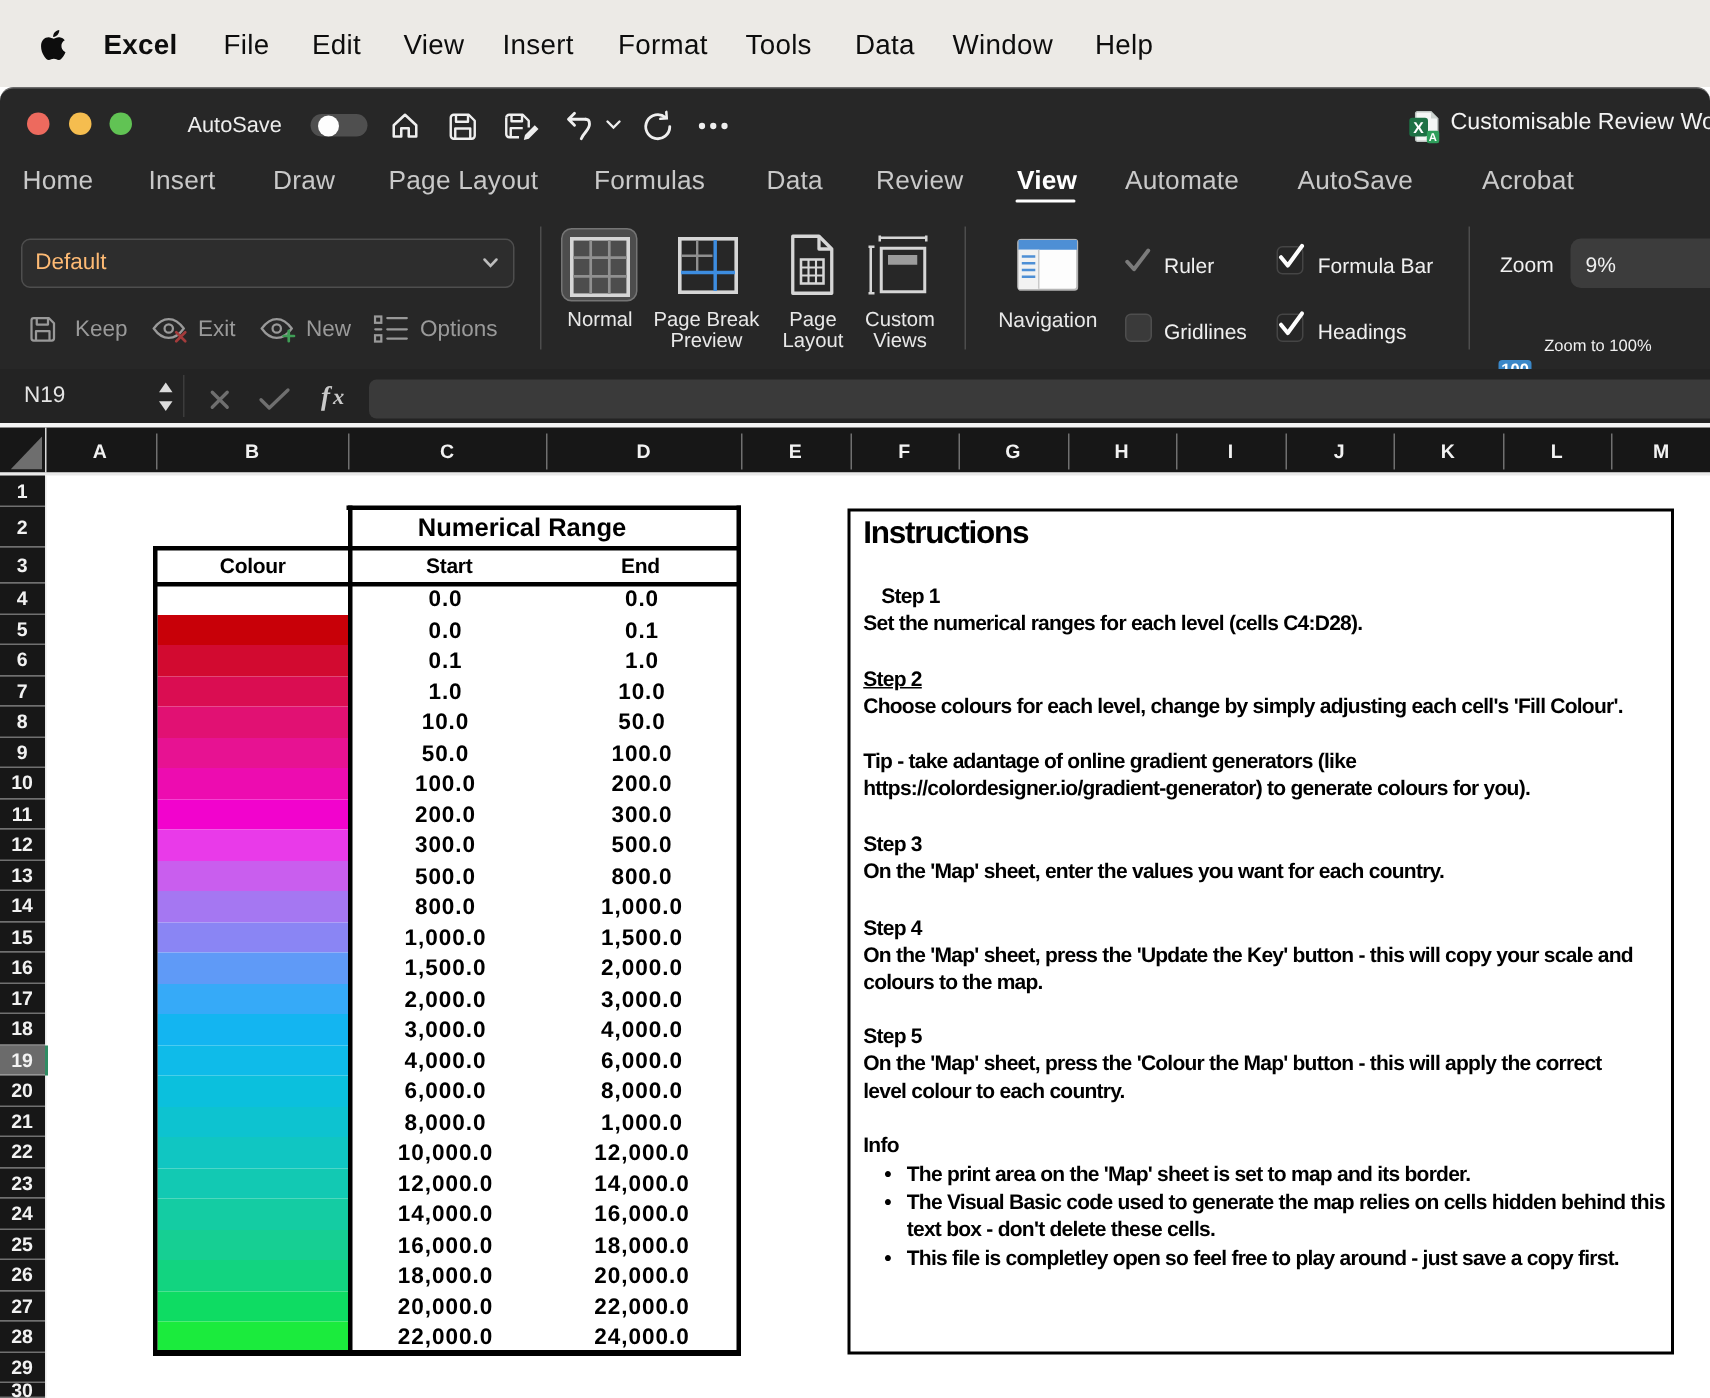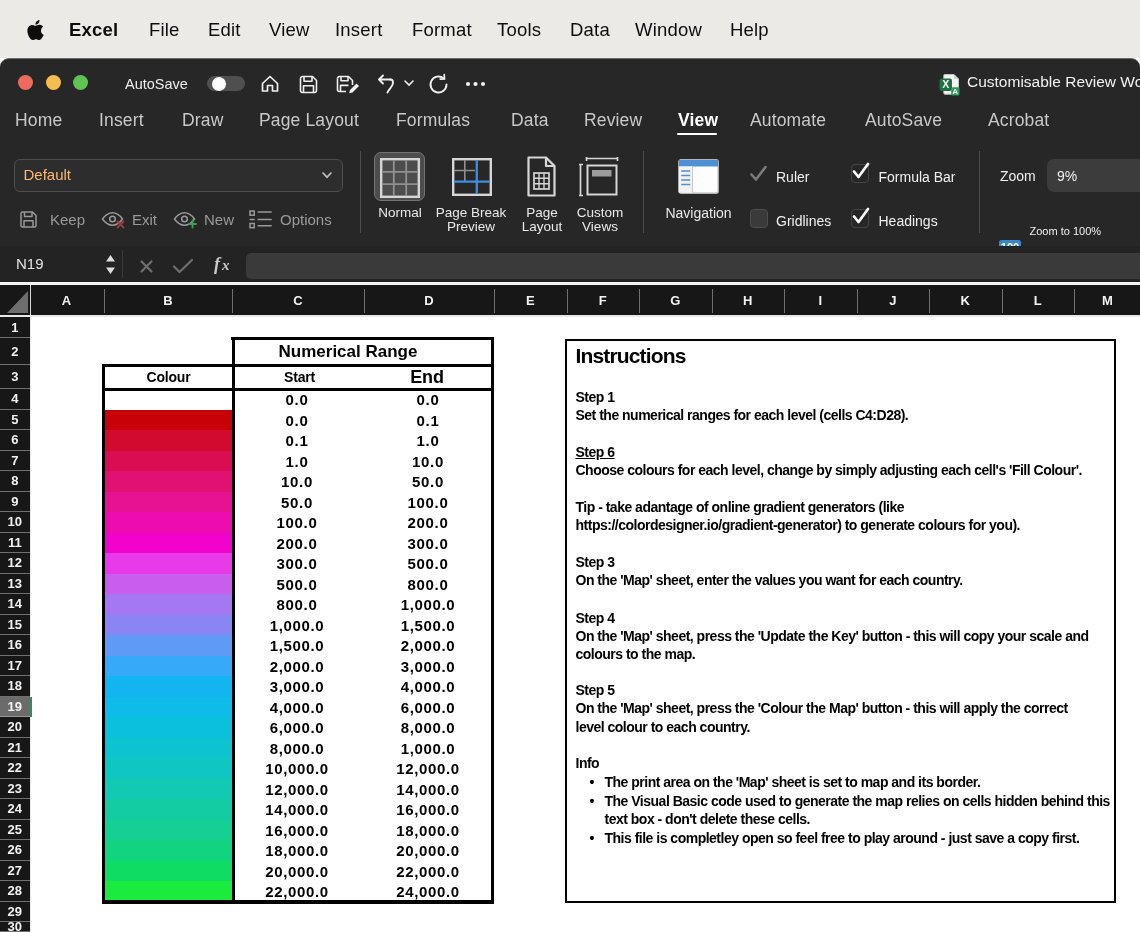--- a/index.html
+++ b/index.html
@@ -312,21 +312,21 @@
 <div class="blk" style="left:230.6px;top:336.5px;width:263.2px;height:3px;"></div>
 <div class="blk" style="left:102px;top:363.6px;width:391.8px;height:3px;"></div>
 <div class="blk" style="left:102px;top:387.6px;width:391.8px;height:3px;"></div>
 <div class="blk" style="left:102px;top:900.4px;width:391.8px;height:3.2px;"></div>
 <div class="blk" style="left:102px;top:363.6px;width:3.2px;height:540px;"></div>
 <div class="blk" style="left:231.7px;top:336.5px;width:3.2px;height:567.1px;"></div>
 <div class="blk" style="left:490.6px;top:336.5px;width:3.2px;height:567.1px;"></div>
 <div class="num" style="left:235px;top:341px;width:226px;height:22px;line-height:22px;font-size:17px;">Numerical Range</div>
 <div class="num" style="left:105px;top:367px;width:127px;height:20px;line-height:20px;font-size:14px;letter-spacing:-0.2px;">Colour</div>
 <div class="num" style="left:235px;top:367px;width:129px;height:20px;line-height:20px;font-size:14px;letter-spacing:-0.2px;">Start</div>
-<div class="num" style="left:364px;top:367px;width:126px;height:20px;line-height:20px;font-size:18px;letter-spacing:-0.2px;">End</div>
+<div class="num" style="left:364px;top:367px;width:126px;height:20px;line-height:20px;font-size:14px;letter-spacing:-0.2px;">End</div>
 <div class="num nv" style="left:232px;top:389.45px;width:130px;height:20.5px;line-height:21.1px;">0.0</div>
 <div class="num nv" style="left:364px;top:389.45px;width:128px;height:20.5px;line-height:21.1px;">0.0</div>
 <div class="num nv" style="left:232px;top:409.95px;width:130px;height:20.5px;line-height:21.1px;">0.0</div>
 <div class="num nv" style="left:364px;top:409.95px;width:128px;height:20.5px;line-height:21.1px;">0.1</div>
 <div class="num nv" style="left:232px;top:430.45px;width:130px;height:20.5px;line-height:21.1px;">0.1</div>
 <div class="num nv" style="left:364px;top:430.45px;width:128px;height:20.5px;line-height:21.1px;">1.0</div>
 <div class="num nv" style="left:232px;top:450.95px;width:130px;height:20.5px;line-height:21.1px;">1.0</div>
 <div class="num nv" style="left:364px;top:450.95px;width:128px;height:20.5px;line-height:21.1px;">10.0</div>
 <div class="num nv" style="left:232px;top:471.45px;width:130px;height:20.5px;line-height:21.1px;">10.0</div>
 <div class="num nv" style="left:364px;top:471.45px;width:128px;height:20.5px;line-height:21.1px;">50.0</div>
@@ -365,22 +365,22 @@
 <div class="num nv" style="left:232px;top:819.95px;width:130px;height:20.5px;line-height:21.1px;">16,000.0</div>
 <div class="num nv" style="left:364px;top:819.95px;width:128px;height:20.5px;line-height:21.1px;">18,000.0</div>
 <div class="num nv" style="left:232px;top:840.45px;width:130px;height:20.5px;line-height:21.1px;">18,000.0</div>
 <div class="num nv" style="left:364px;top:840.45px;width:128px;height:20.5px;line-height:21.1px;">20,000.0</div>
 <div class="num nv" style="left:232px;top:860.95px;width:130px;height:20.5px;line-height:21.1px;">20,000.0</div>
 <div class="num nv" style="left:364px;top:860.95px;width:128px;height:20.5px;line-height:21.1px;">22,000.0</div>
 <div class="num nv" style="left:232px;top:881.45px;width:130px;height:20.5px;line-height:21.1px;">22,000.0</div>
 <div class="num nv" style="left:364px;top:881.45px;width:128px;height:20.5px;line-height:21.1px;">24,000.0</div>
 <div id="instr">
 <div class="it" style="top:1.5px;font-size:21px;letter-spacing:-0.85px;line-height:26px;">Instructions</div>
-<div class="it" style="top:46.5px;"><span style="">Step 1</span><br>Set the numerical ranges for each level (cells C4:D28).</div>
-<div class="it" style="top:102px;"><span style="text-decoration:underline;">Step 6</span><br>Choose colours for each level, change by simply adjusting each cell's 'Fill Colour'.</div>
+<div class="it" style="top:46.5px;"><span style="margin-left:12px;">Step 1</span><br>Set the numerical ranges for each level (cells C4:D28).</div>
+<div class="it" style="top:102px;"><span style="text-decoration:underline;">Step 2</span><br>Choose colours for each level, change by simply adjusting each cell's 'Fill Colour'.</div>
 <div class="it" style="top:156.5px;">Tip - take adantage of online gradient generators (like<br>https://colordesigner.io/gradient-generator) to generate colours for you).</div>
 <div class="it" style="top:212px;">Step 3<br>On the 'Map' sheet, enter the values you want for each country.</div>
 <div class="it" style="top:267.5px;">Step 4<br>On the 'Map' sheet, press the 'Update the Key' button - this will copy your scale and<br>colours to the map.</div>
 <div class="it" style="top:340px;">Step 5<br>On the 'Map' sheet, press the 'Colour the Map' button - this will apply the correct<br>level colour to each country.</div>
 <div class="it" style="top:413px;">Info</div>
 <div class="it bull" style="top:431.5px;"><span class="bu">•</span>The print area on the 'Map' sheet is set to map and its border.</div>
 <div class="it bull" style="top:451px;"><span class="bu">•</span>The Visual Basic code used to generate the map relies on cells hidden behind this<br>text box - don't delete these cells.</div>
 <div class="it bull" style="top:488px;"><span class="bu">•</span>This file is completley open so feel free to play around - just save a copy first.</div>
 </div>
 </div>

